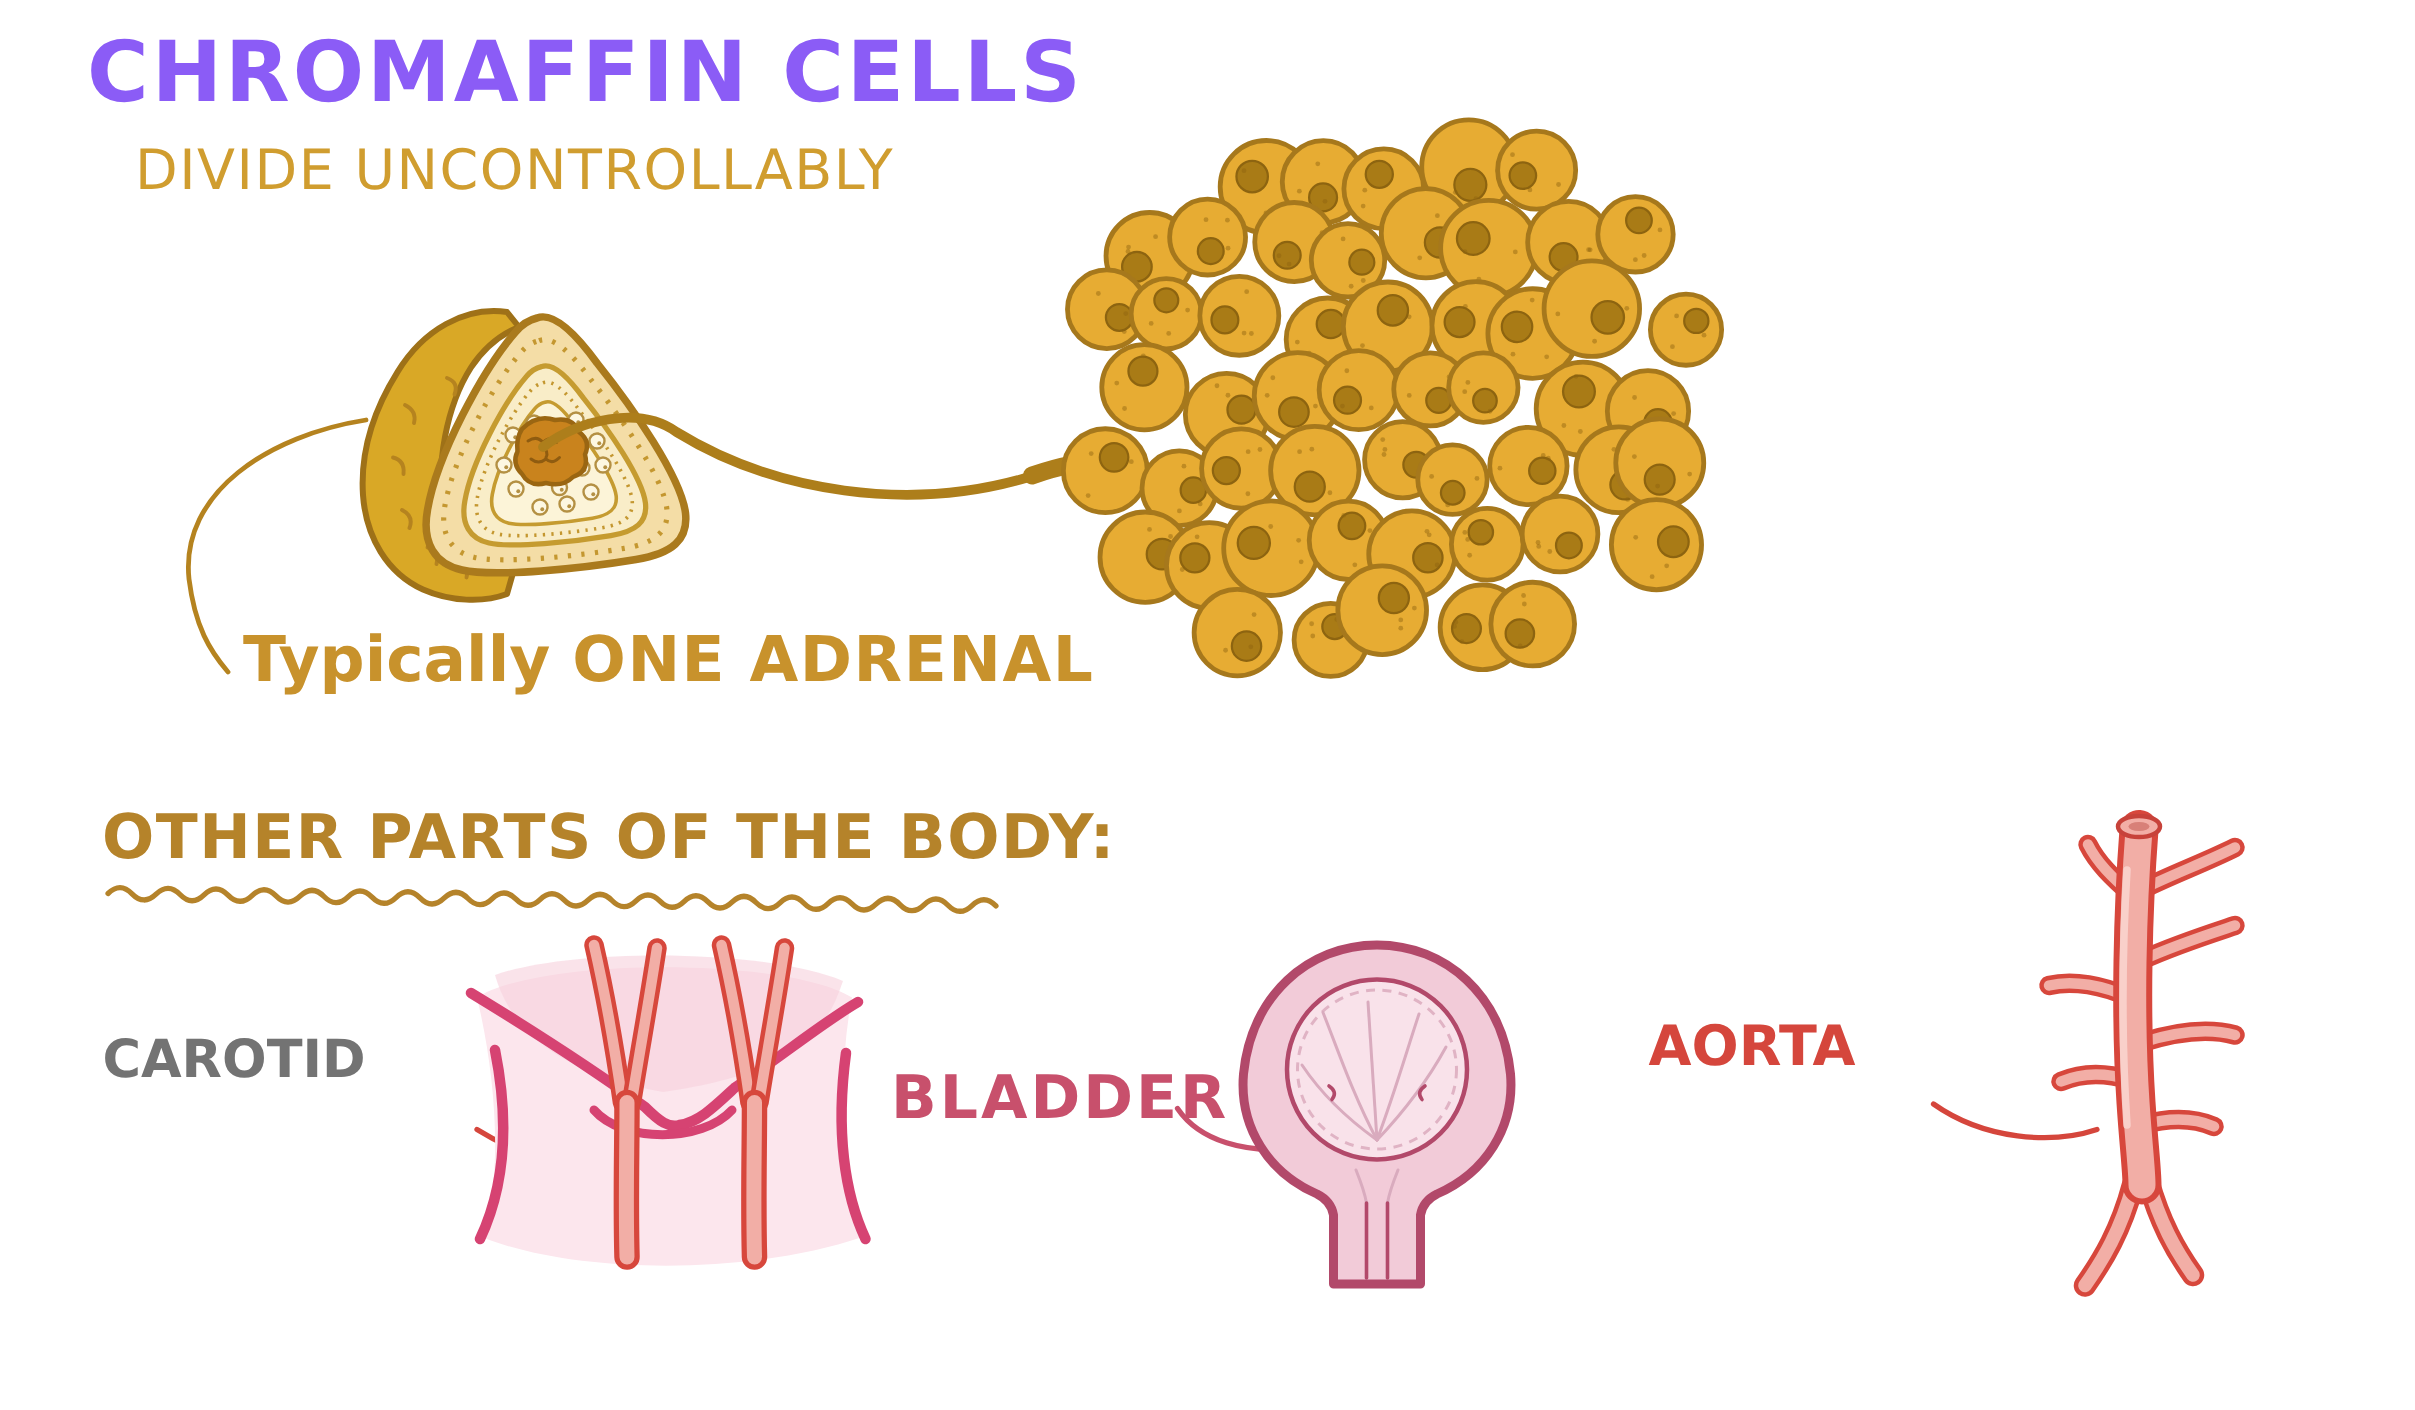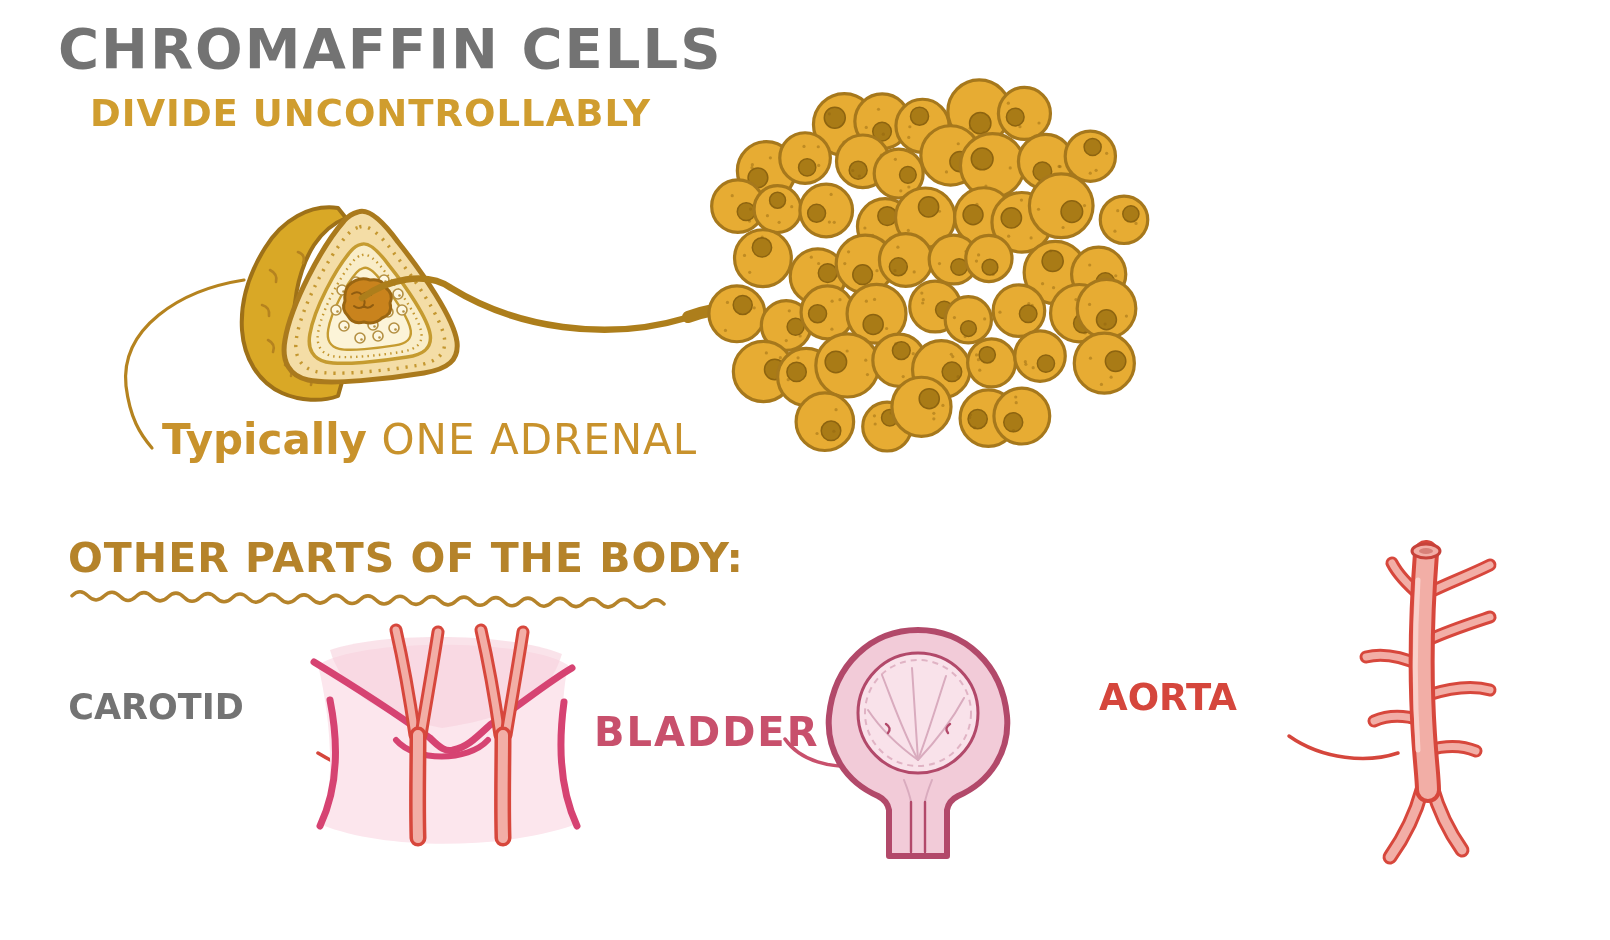--- a/index.html
+++ b/index.html
@@ -4,31 +4,31 @@
 <style>
   html,body{margin:0;padding:0;background:#ffffff;}
   #canvas{
     position:relative;width:1610px;height:940px;background:#ffffff;
     overflow:hidden;font-family:"DejaVu Sans", sans-serif;
   }
   .abs{position:absolute;}
   
   .title{
     left:58px;top:16px;font-size:56px;font-weight:800;letter-spacing:2px;
-    color:#737373;white-space:nowrap;
+    color:#8b5cf6;white-space:nowrap;
   }
   .subtitle{
-    left:90px;top:92px;font-size:37px;font-weight:700;letter-spacing:1px;
+    left:90px;top:92px;font-size:37px;font-weight:400;letter-spacing:1px;
     color:#d09d2f;white-space:nowrap;
   }
   .adrenal-note{
     left:162px;top:412px;font-size:42px;color:#c8922c;white-space:nowrap;line-height:1.32;
   }
   .adrenal-note .lead{font-weight:600;}
-  .adrenal-note .emph{font-weight:400;letter-spacing:1px;text-align:right;}
+  .adrenal-note .emph{font-weight:700;letter-spacing:1px;text-align:right;}
   .adrenal-note .line2{font-weight:600;display:block;}
   .section-heading{
     left:68px;top:534px;font-size:41px;font-weight:800;letter-spacing:1px;
     color:#b5832a;white-space:nowrap;
   }
   .part-label{font-weight:800;text-align:center;line-height:1.22;white-space:nowrap;}
   .label-carotid{left:46px;top:686px;width:220px;font-size:35px;color:#737373;}
   .label-bladder{left:594px;top:708px;font-size:40px;letter-spacing:2px;color:#c8506c;}
   .label-aorta{left:1038px;top:630px;width:260px;font-size:37px;color:#d5463c;}
   

